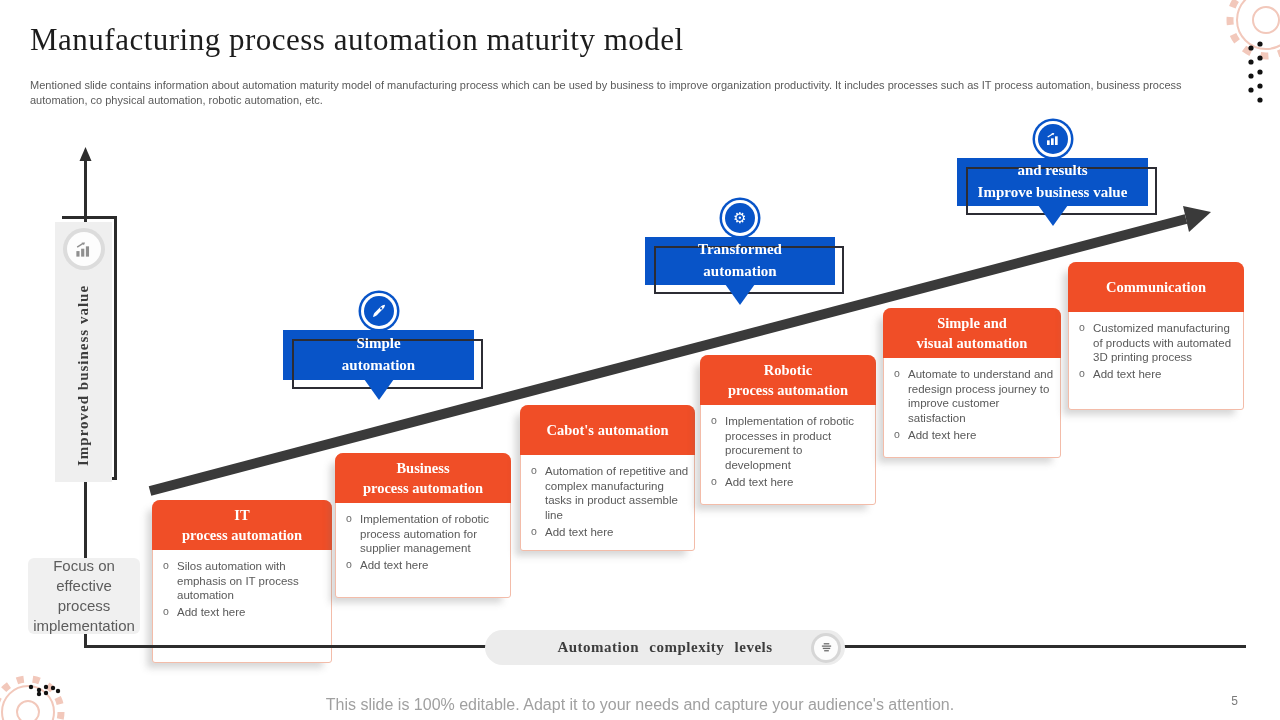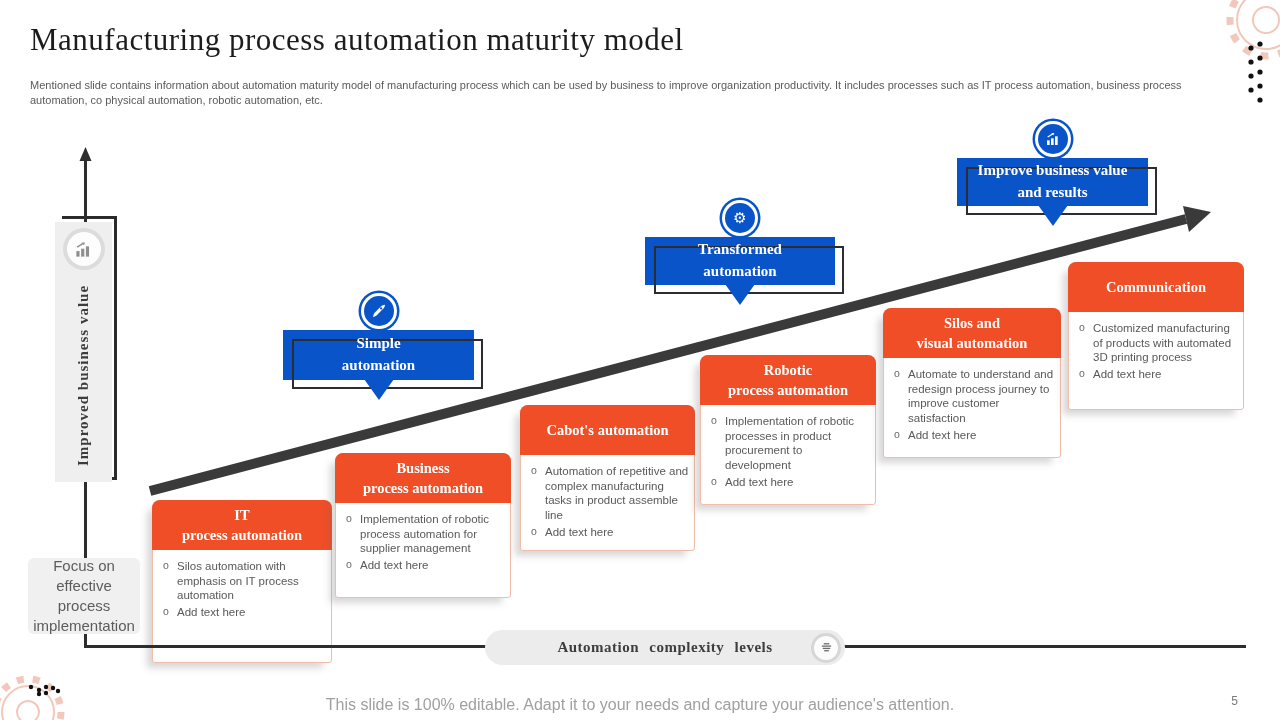--- a/index.html
+++ b/index.html
@@ -172,22 +172,22 @@
   <div class="milestone" style="left:957px;top:158px;width:191px;height:48px;">
     <div class="mcircle">
       <svg viewBox="0 0 24 24" width="16" height="16">
         <rect x="3" y="14" width="4" height="7" fill="#ffffff"></rect>
         <rect x="9" y="11" width="4" height="10" fill="#ffffff"></rect>
         <rect x="15" y="8" width="4" height="13" fill="#ffffff"></rect>
         <line x1="4" y1="9" x2="12" y2="4" stroke="#ffffff" stroke-width="1.8"></line>
         <polygon points="14,3 9.5,3.5 12.5,6.5" fill="#ffffff"></polygon>
       </svg>
     </div>
+    <div>and results</div>
     <div>Improve business value</div>
-    <div>and results</div>
     <div class="mtri"></div>
   </div>
 
   <div class="stage" style="left:152px;top:500px;width:180px;height:163px;">
     <div class="stage-header">
       <div>IT</div>
       <div>process automation</div>
     </div>
     <ul class="stage-body">
       <li>
@@ -247,21 +247,21 @@
         </li>
       <li>
           <span class="marker">o</span>
           <span>Add text here</span>
         </li>
     </ul>
   </div>
 
   <div class="stage" style="left:883px;top:308px;width:178px;height:150px;">
     <div class="stage-header">
-      <div>Silos and</div>
+      <div>Simple and</div>
       <div>visual automation</div>
     </div>
     <ul class="stage-body">
       <li>
           <span class="marker">o</span>
           <span>Automate to understand and redesign process journey to improve customer satisfaction</span>
         </li>
       <li>
           <span class="marker">o</span>
           <span>Add text here</span>

